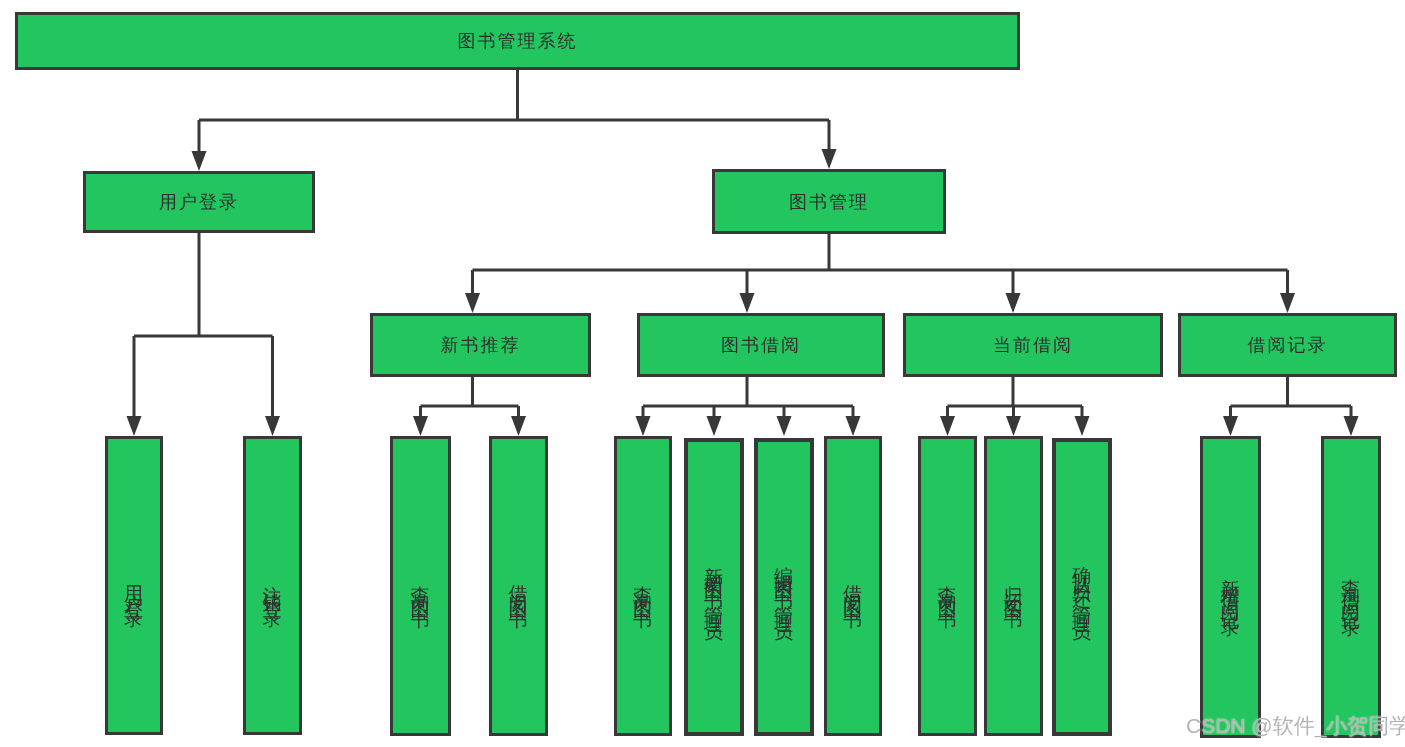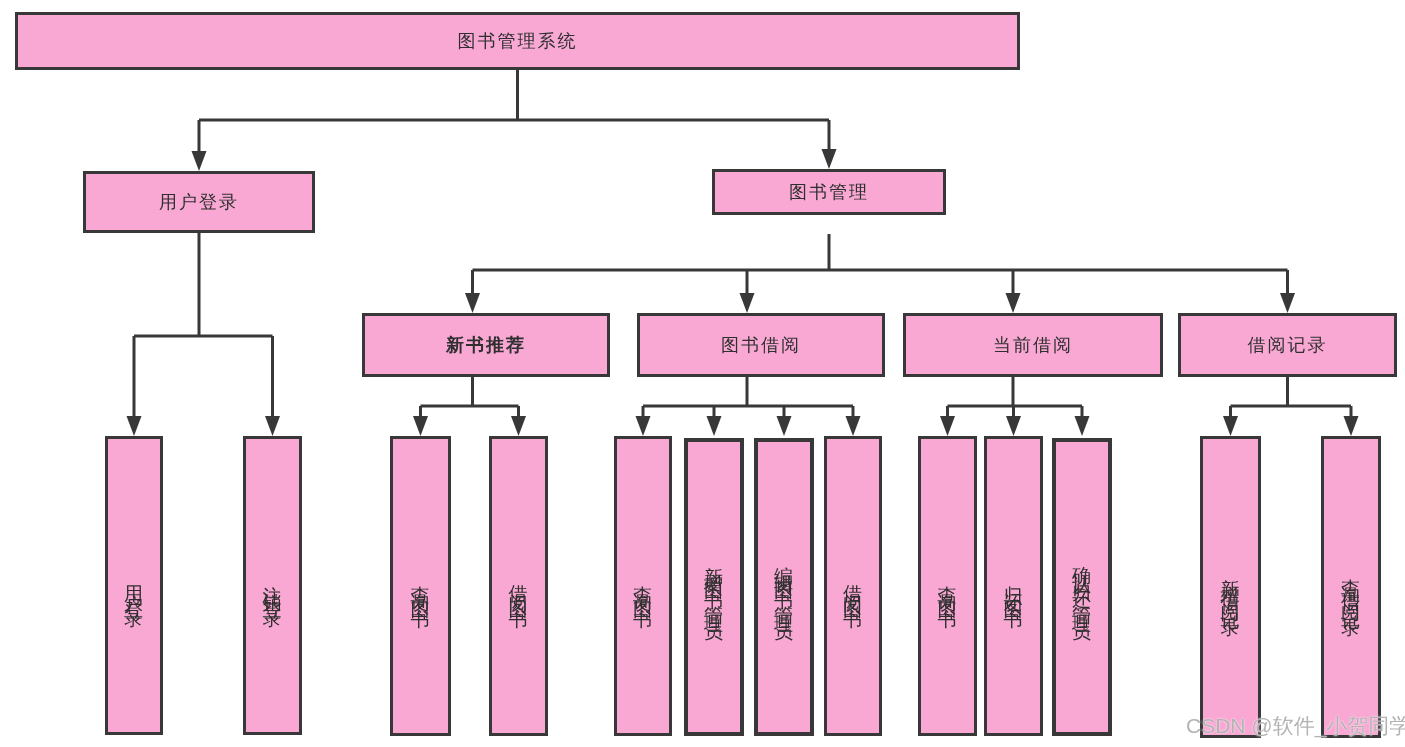--- a/index.html
+++ b/index.html
@@ -7,21 +7,21 @@
     position:relative;
     width:1405px;height:747px;
     background:#ffffff;
     font-family:"Liberation Sans", sans-serif;
     overflow:hidden;
   }
   .box{
     position:absolute;
     box-sizing:border-box;
     border:3px solid #383838;
-    background:#f9a8d4;
+    background:#22c55e;
     color:#2f2f2f;
     display:flex;
     align-items:center;
     justify-content:center;
     text-align:center;
   }
   .h{font-size:18px;letter-spacing:2px;white-space:nowrap;}
   .v{
     writing-mode:vertical-rl;
     font-size:19px;
@@ -70,23 +70,23 @@
              M940 416 L955 416 L947.5 436 Z
              M1006 416 L1021 416 L1013.5 436 Z
              M1074.5 416 L1089.5 416 L1082 436 Z
              M1223 416 L1238 416 L1230.5 436 Z
              M1343.5 416 L1358.5 416 L1351 436 Z"></path>
   </svg>
 
   <div class="box h" style="left:15px;top:12px;width:1005px;height:58px;">图书管理系统</div>
 
   <div class="box h" style="left:83px;top:171px;width:232px;height:62px;">用户登录</div>
-  <div class="box h" style="left:712px;top:169px;width:234px;height:46px;">图书管理</div>
+  <div class="box h" style="left:712px;top:169px;width:234px;height:65px;">图书管理</div>
 
-  <div class="box h" style="left:362px;top:313px;width:248px;height:64px;font-weight:bold;">新书推荐</div>
+  <div class="box h" style="left:370px;top:313px;width:221px;height:64px;">新书推荐</div>
   <div class="box h" style="left:637px;top:313px;width:248px;height:64px;">图书借阅</div>
   <div class="box h" style="left:903px;top:313px;width:260px;height:64px;">当前借阅</div>
   <div class="box h" style="left:1178px;top:313px;width:219px;height:64px;">借阅记录</div>
 
   <div class="box v" style="left:105px;top:436px;width:58px;height:299px;">用户登录</div>
   <div class="box v" style="left:243px;top:436px;width:59px;height:299px;">注销登录</div>
 
   <div class="box v" style="left:390px;top:436px;width:61px;height:300px;">查询图书</div>
   <div class="box v" style="left:489px;top:436px;width:59px;height:300px;">借阅图书</div>
 

